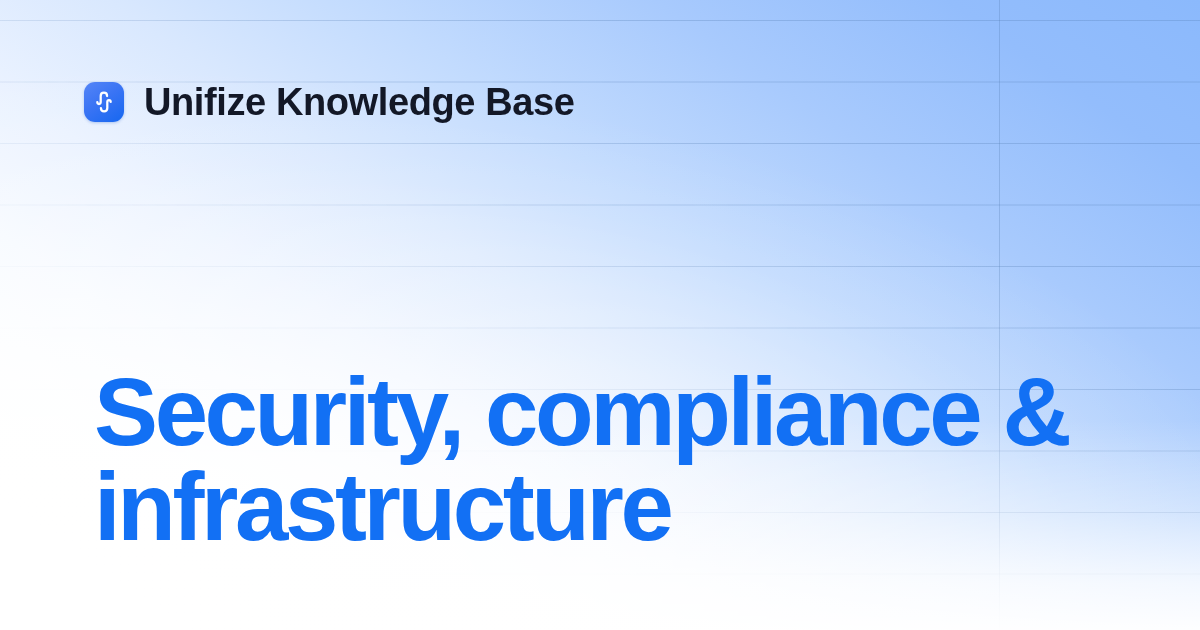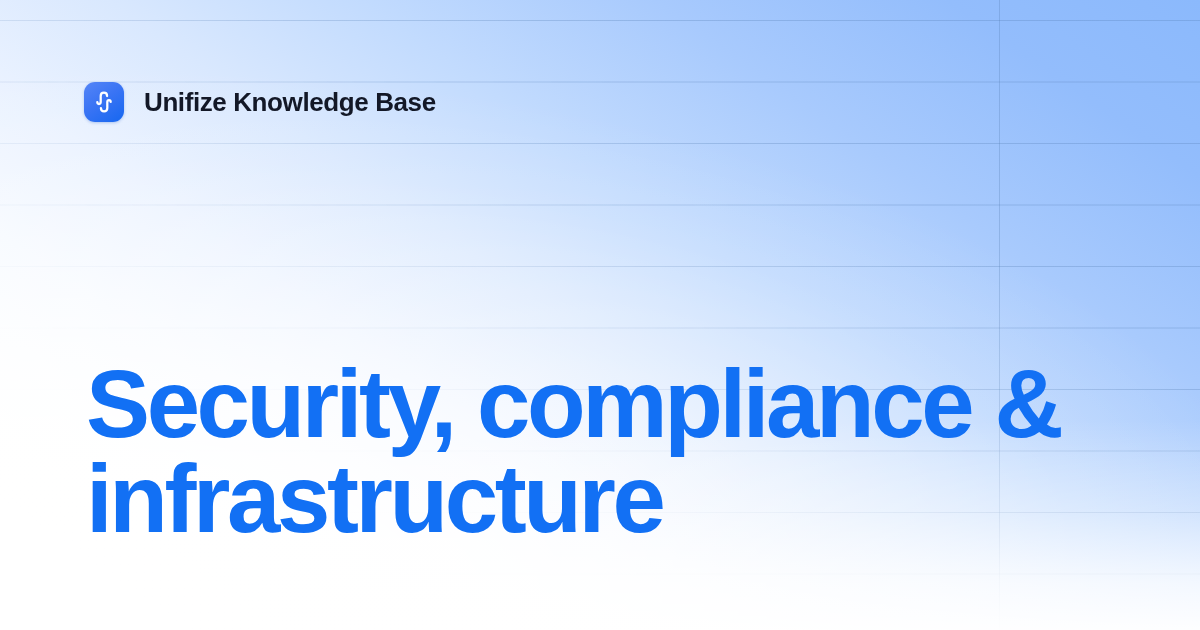--- a/index.html
+++ b/index.html
@@ -118,37 +118,37 @@
     box-shadow: 0 1px 3px rgba(23,85,200,0.28);
     display: flex;
     align-items: center;
     justify-content: center;
     flex: none;
   }
 
   .brand-logo svg { display: block; }
 
   .brand-title {
-    font-size: 26px;
+    font-size: 38px;
     font-weight: 700;
     letter-spacing: -0.4px;
     color: #131827;
     white-space: nowrap;
     line-height: 1;
     text-align: right;
   }
 
   
 
   .headline {
     position: absolute;
     left: 82px;
     top: 352px;
     width: 1060px;
-    margin: 4px;
+    margin: 12px;
     font-size: 96px;
     font-weight: 700;
     line-height: 0.99;
     letter-spacing: -3.4px;
     color: #1270f4;
   }
 </style>
 </head>
 <body>
 

